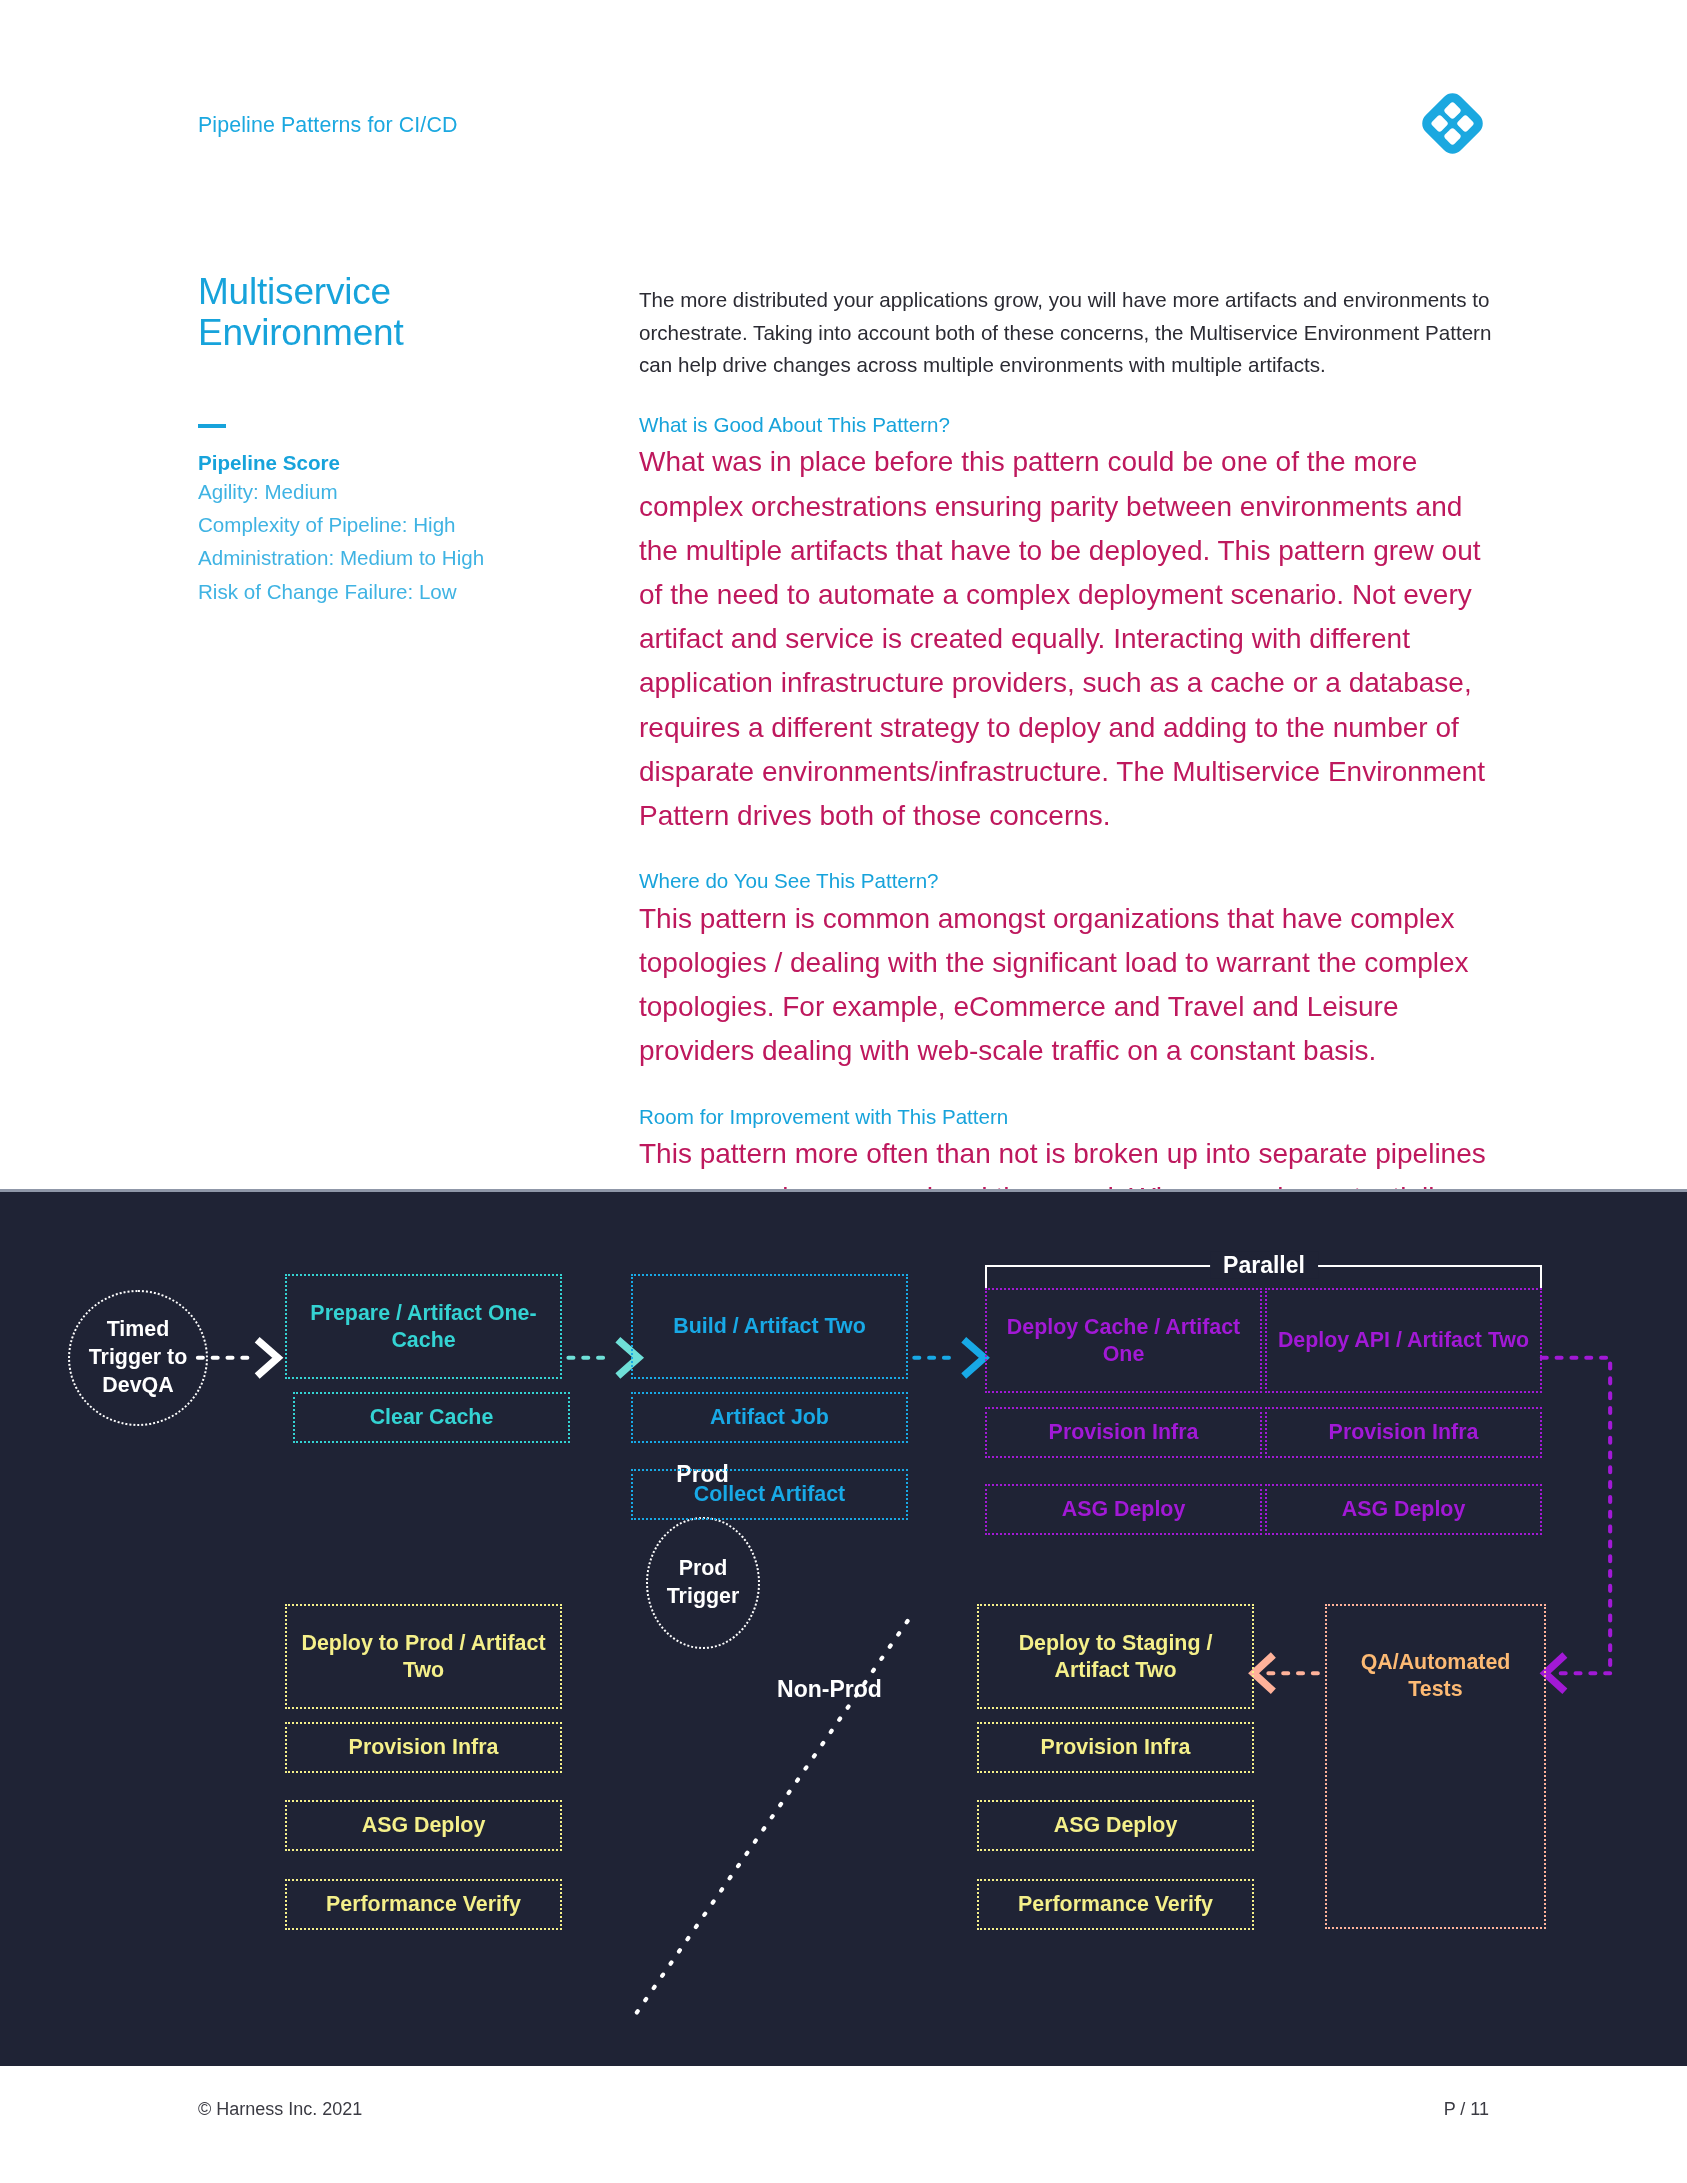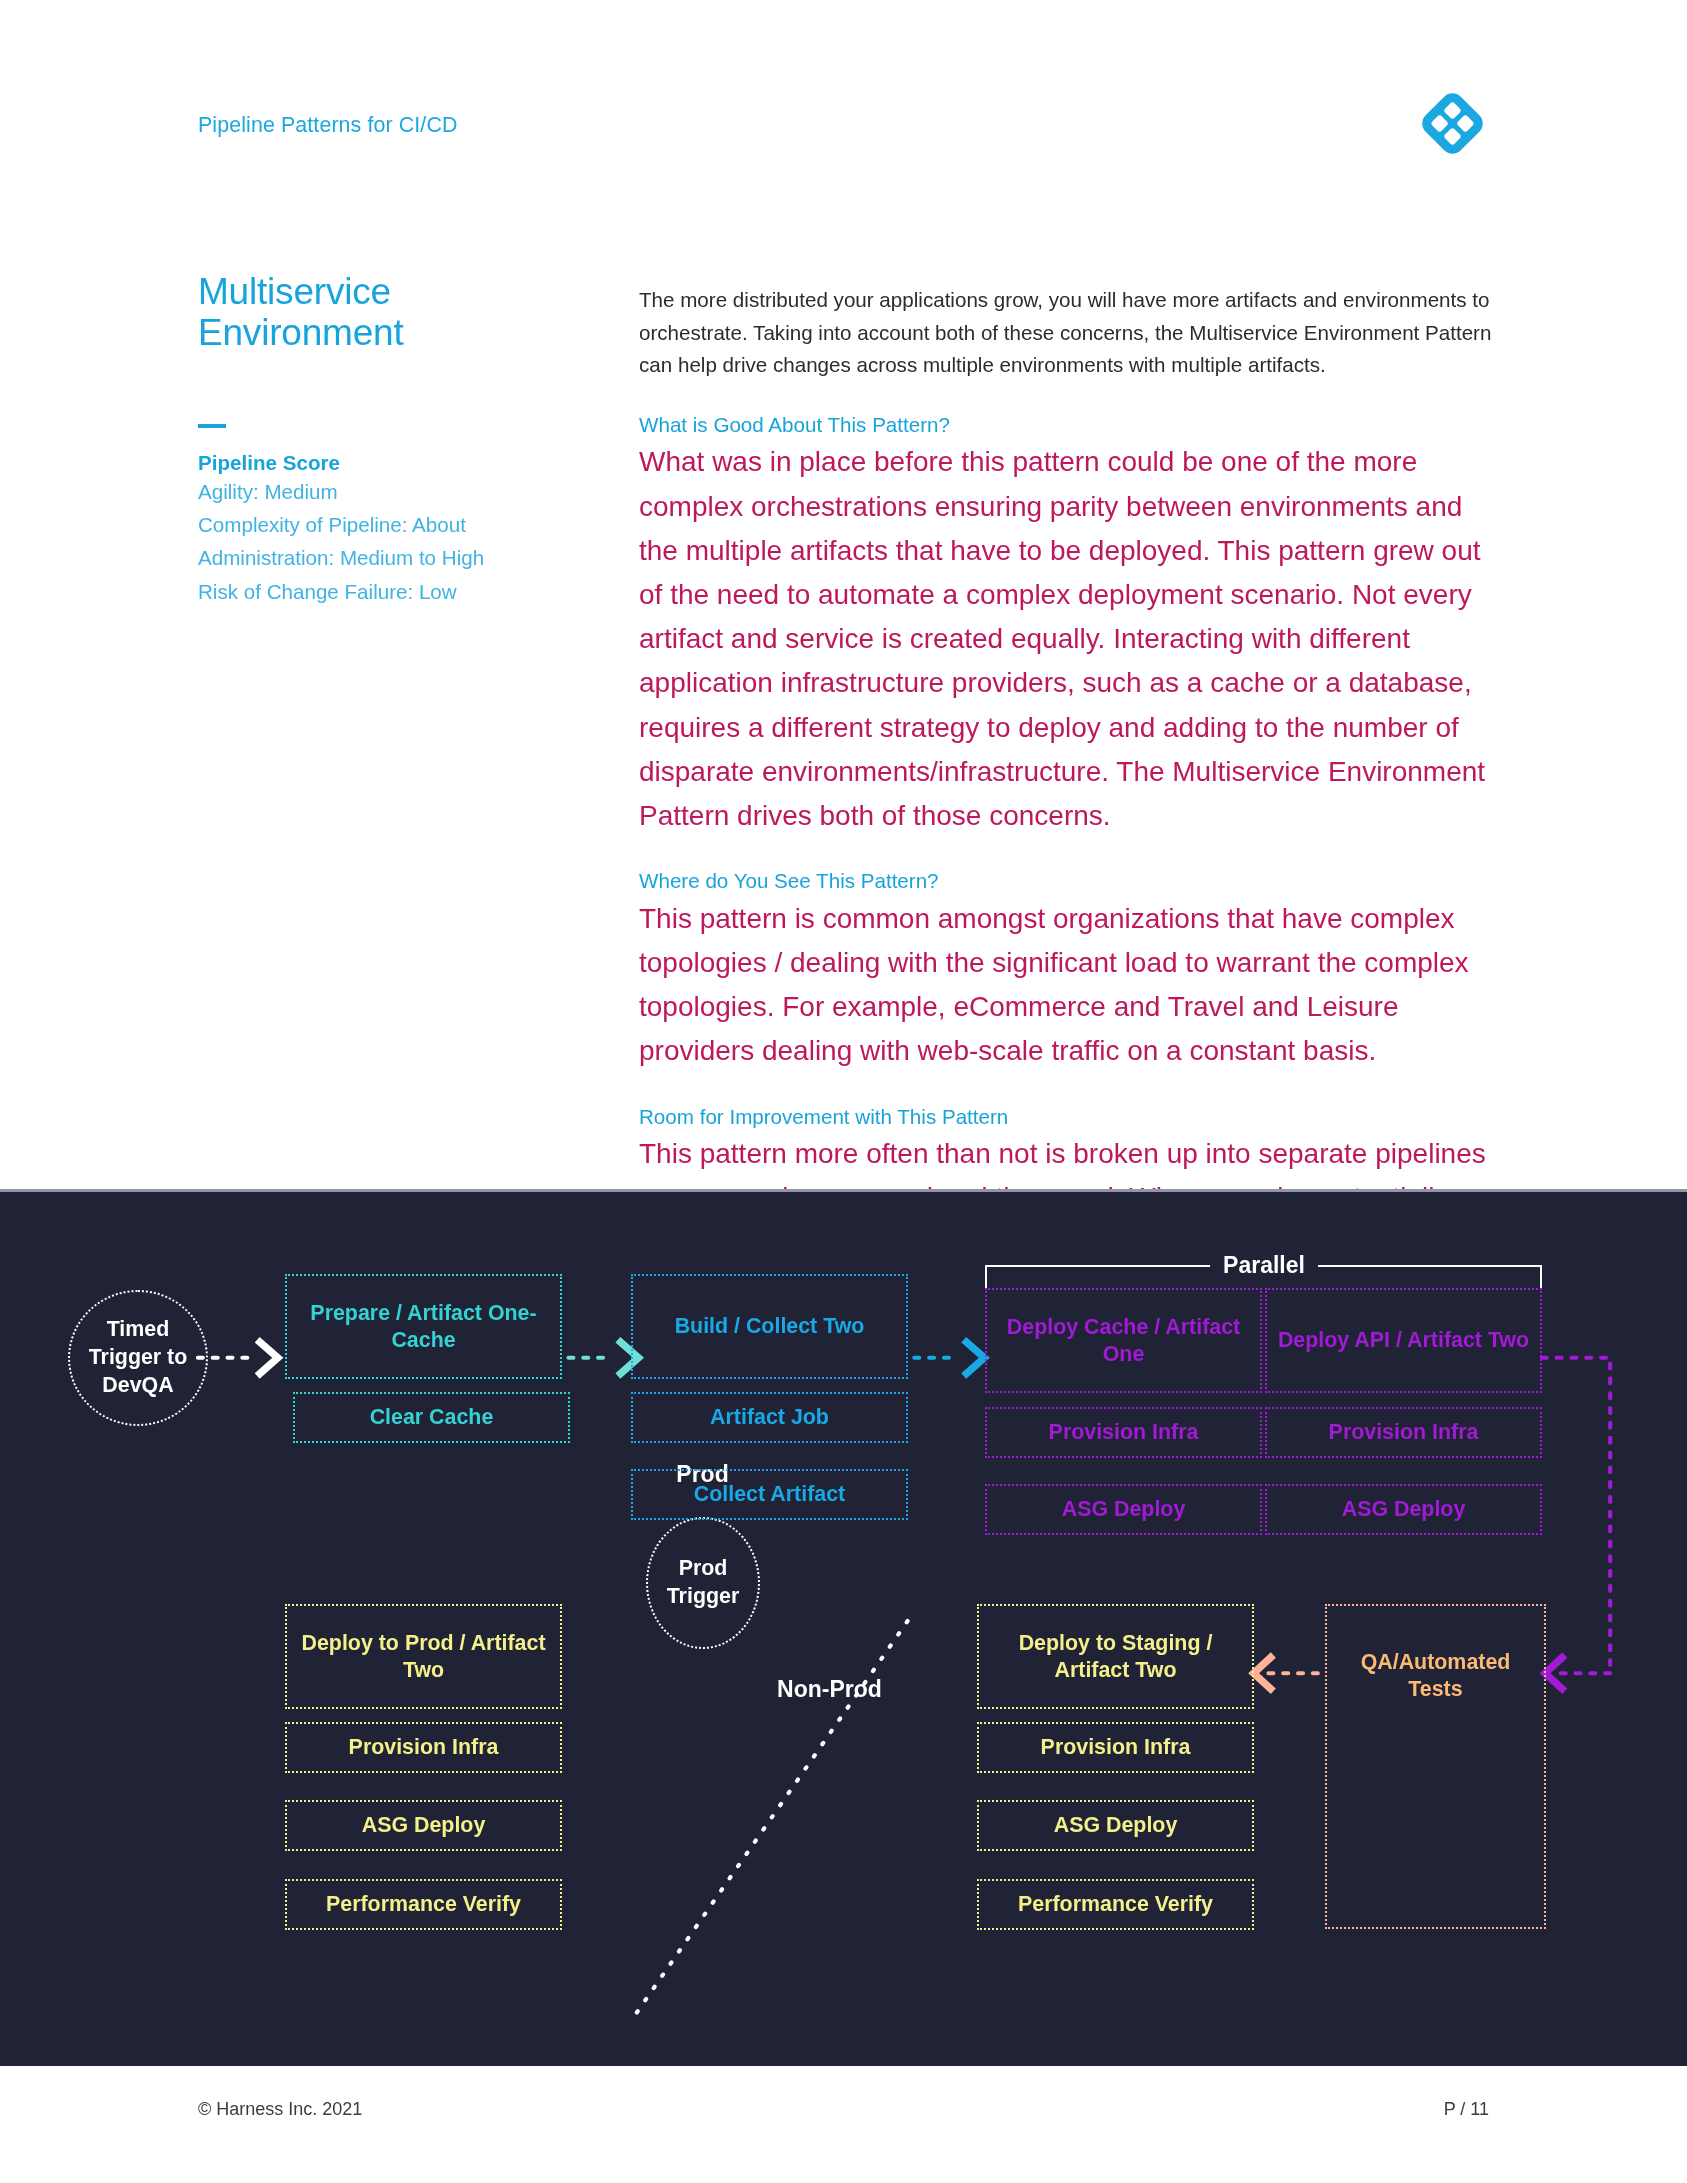--- a/index.html
+++ b/index.html
@@ -196,21 +196,21 @@
   </div>
 </div>
 
 <div class="article">
 
   <div class="col-left">
     <div class="pattern-title">Multiservice Environment</div>
     <div class="rule"></div>
     <div class="score-title">Pipeline Score</div>
     <div class="score-item">Agility: Medium</div>
-    <div class="score-item">Complexity of Pipeline: About</div>
+    <div class="score-item">Complexity of Pipeline: High</div>
     <div class="score-item">Administration: Medium to High</div>
     <div class="score-item">Risk of Change Failure: Low</div>
   </div>
 
   <div class="col-right">
     <p class="body-p">The more distributed your applications grow, you will have more artifacts and environments to orchestrate. Taking into account both of these concerns, the Multiservice Environment Pattern can help drive changes across multiple environments with multiple artifacts.</p>
 
     <h3 class="sub-head">What is Good About This Pattern?</h3>
     <p class="sub-body">What was in place before this pattern could be one of the more complex orchestrations ensuring parity between environments and the multiple artifacts that have to be deployed. This pattern grew out of the need to automate a complex deployment scenario. Not every artifact and service is created equally. Interacting with different application infrastructure providers, such as a cache or a database, requires a different strategy to deploy and adding to the number of disparate environments/infrastructure. The Multiservice Environment Pattern drives both of those concerns.</p>
 
@@ -251,21 +251,21 @@
 
   <div class="trigger" style="left:68px; top:101px; width:140px; height:136px;">Timed Trigger to DevQA</div>
   <div class="trigger" style="left:646px; top:328px; width:114px; height:132px;">Prod Trigger</div>
 
   <div class="label" style="left:634px; top:272px; width:137px;">Prod</div>
   <div class="label" style="left:749px; top:487px; width:161px;">Non-Prod</div>
 
   <div class="box c-teal" style="left:285px; top:85px; width:277px; height:105px;">Prepare / Artifact One-Cache</div>
   <div class="box c-teal" style="left:293px; top:203px; width:277px; height:51px;">Clear Cache</div>
 
-  <div class="box c-blue" style="left:631px; top:85px; width:277px; height:105px;">Build / Collect Two</div>
+  <div class="box c-blue" style="left:631px; top:85px; width:277px; height:105px;">Build / Artifact Two</div>
   <div class="box c-blue" style="left:631px; top:203px; width:277px; height:51px;">Artifact Job</div>
   <div class="box c-blue" style="left:631px; top:280px; width:277px; height:51px;">Collect Artifact</div>
 
   <div class="box c-purple" style="left:985px; top:99px; width:277px; height:105px;">Deploy Cache / Artifact One</div>
   <div class="box c-purple" style="left:985px; top:218px; width:277px; height:51px;">Provision Infra</div>
   <div class="box c-purple" style="left:985px; top:295px; width:277px; height:51px;">ASG Deploy</div>
 
   <div class="box c-purple" style="left:1265px; top:99px; width:277px; height:105px;">Deploy API / Artifact Two</div>
   <div class="box c-purple" style="left:1265px; top:218px; width:277px; height:51px;">Provision Infra</div>
   <div class="box c-purple" style="left:1265px; top:295px; width:277px; height:51px;">ASG Deploy</div>

